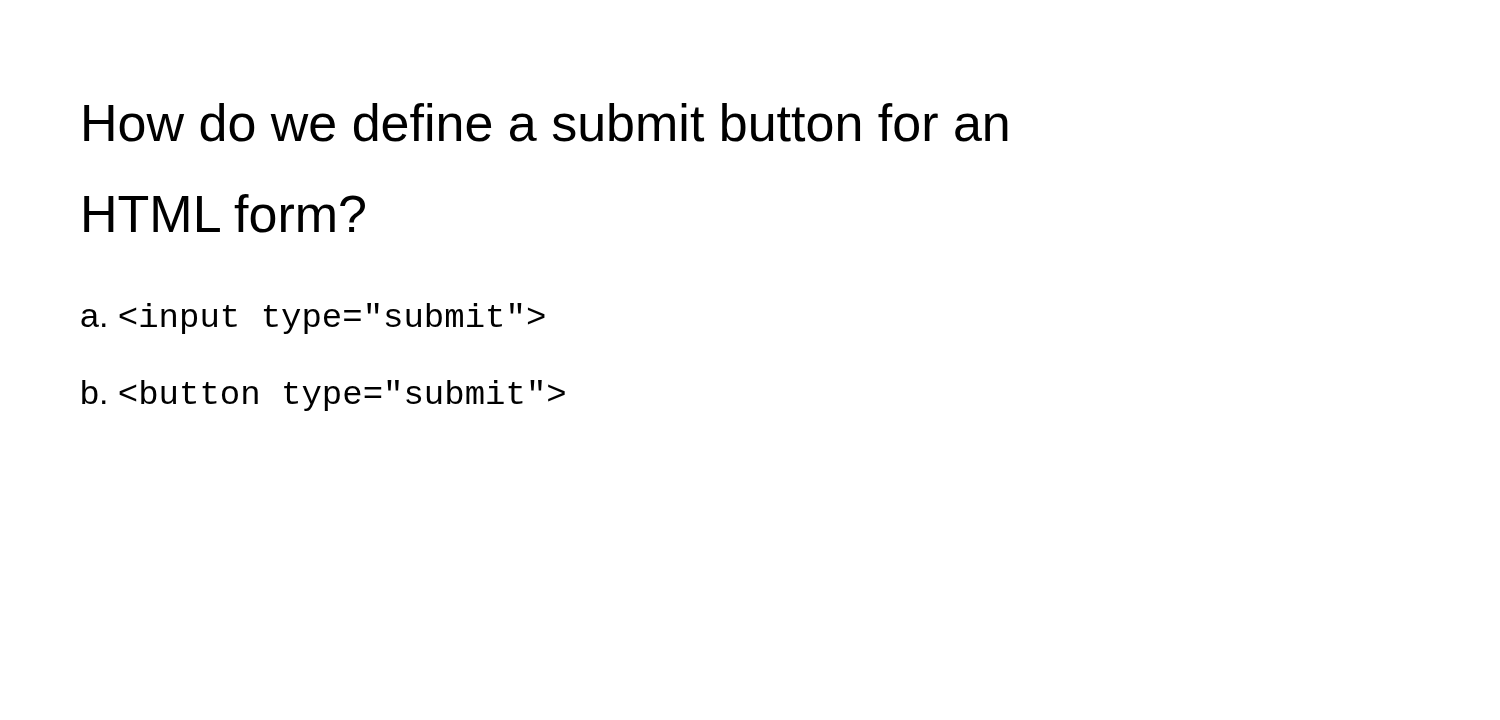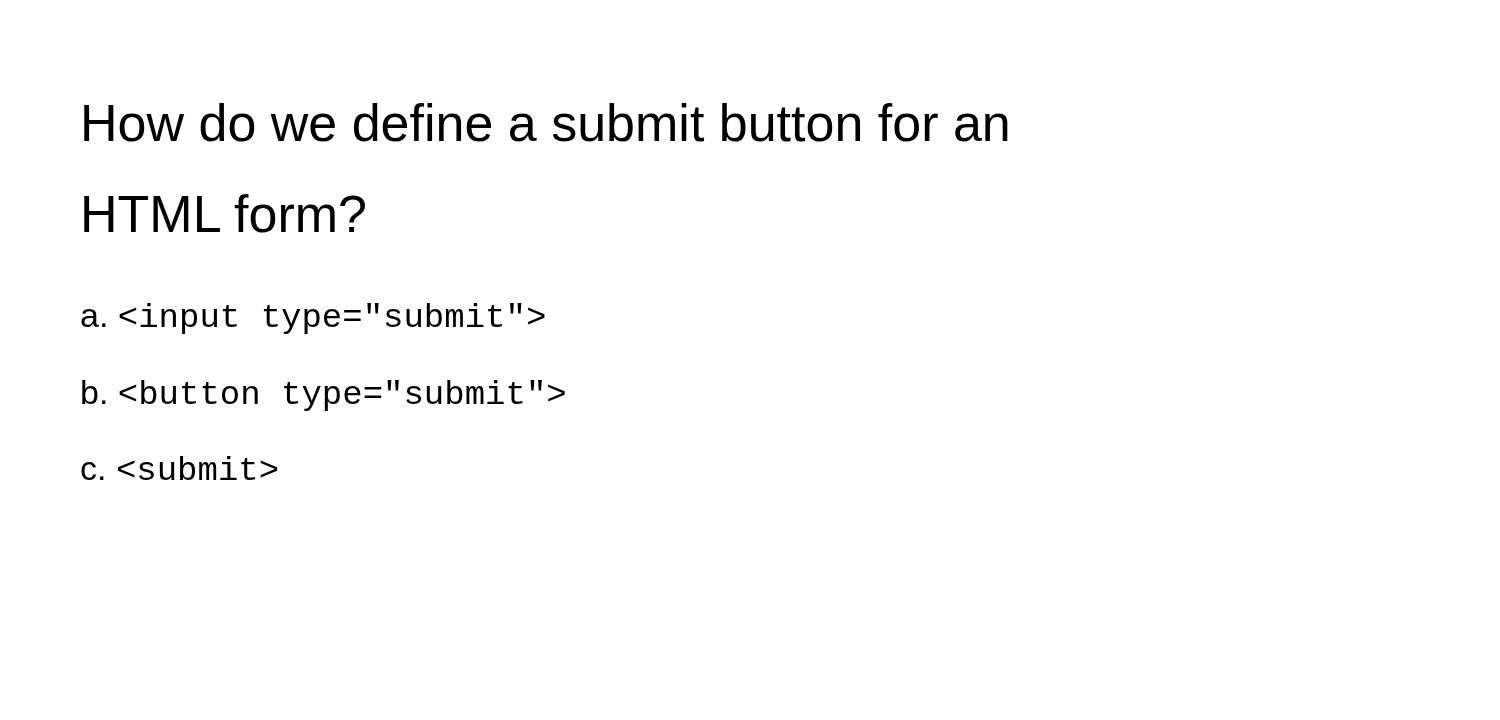--- a/index.html
+++ b/index.html
@@ -45,17 +45,13 @@
 
 <div class="options">
   <div class="option">
     <span class="option-label">a.</span>
     <span class="option-code">&lt;input type="submit"&gt;</span>
   </div>
   <div class="option">
     <span class="option-label">b.</span>
     <span class="option-code">&lt;button type="submit"&gt;</span>
   </div>
-  <div class="option">
-    <span class="option-label">c.</span>
-    <span class="option-code">&lt;submit&gt;</span>
-  </div>
 </div>
 
 </body></html>

